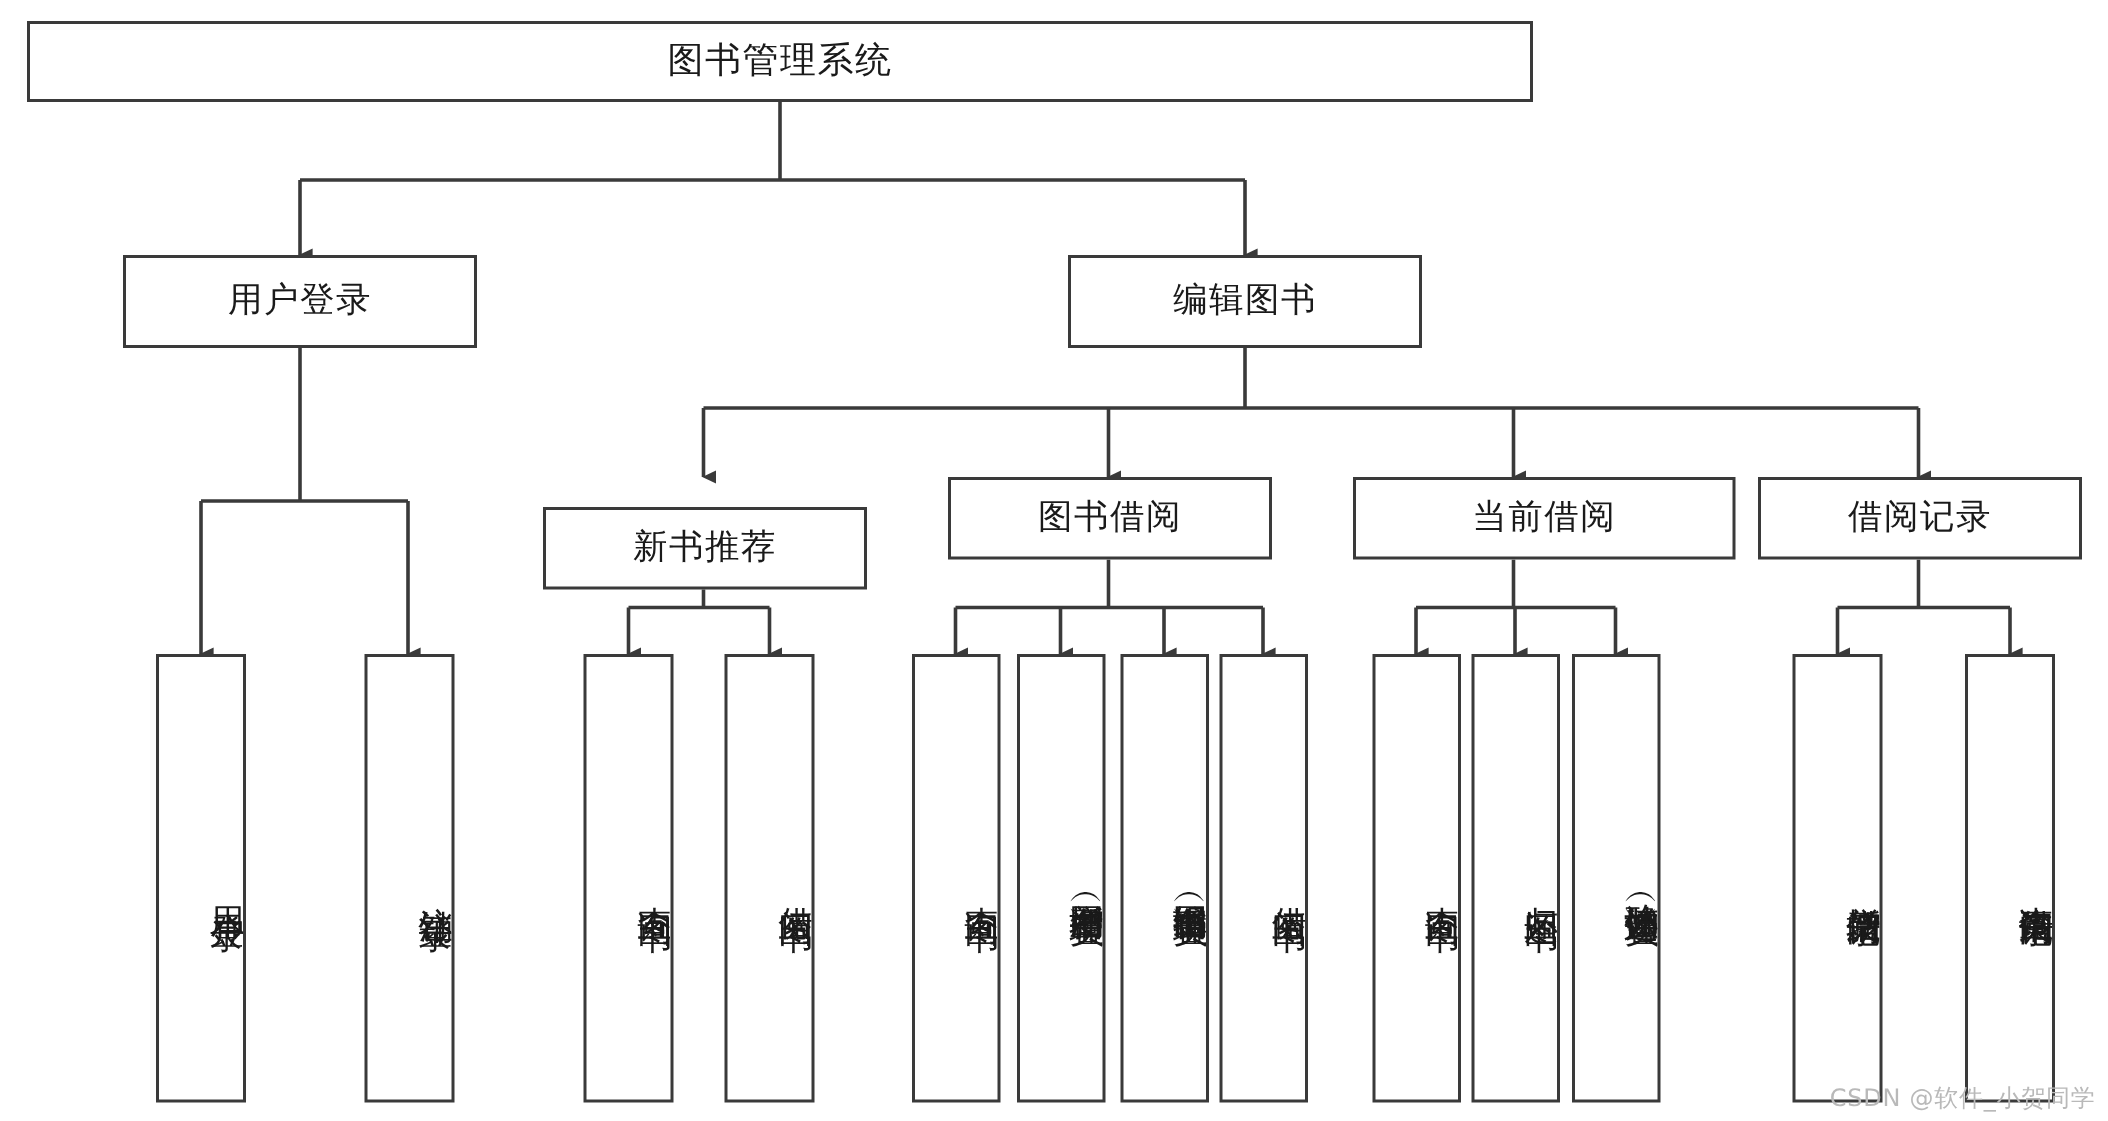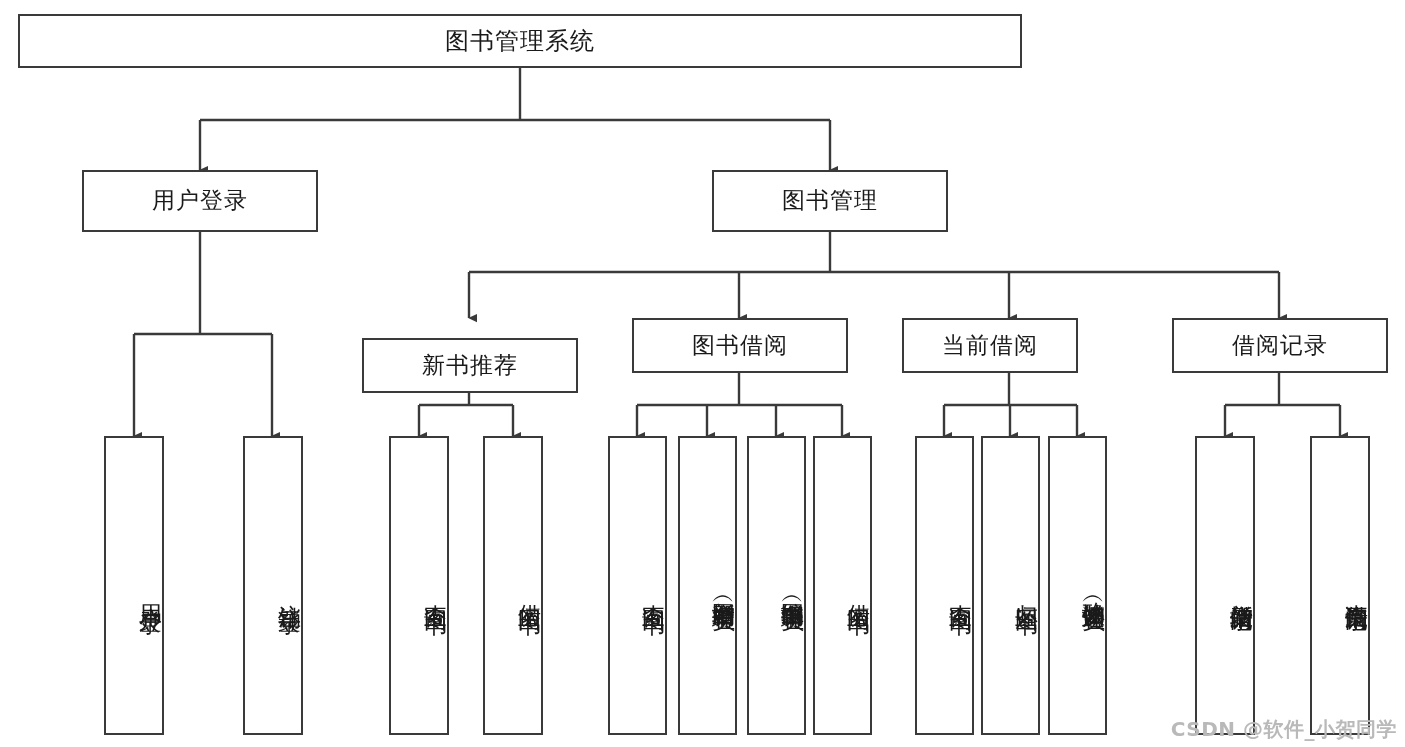--- a/index.html
+++ b/index.html
@@ -64,25 +64,24 @@
     stroke-width: 2.4;
     fill: none;
   }
   .arrowhead {
     fill: #3a3a3a;
   }
   .watermark {
     position: absolute;
     right: 8px;
     bottom: 4px;
-    font-size: 20px;
+    font-size: 16px;
     color: #b9b9b9;
     white-space: nowrap;
     letter-spacing: 0.5px;
-    font-weight: bold;
   }
 </style>
 </head>
 <body>
 
 <div id="canvas">
 
   <svg class="links" viewBox="0 0 1405 747">
     <defs>
       <marker id="arr" markerWidth="10" markerHeight="10" refX="4.6" refY="8.4" orient="auto" markerUnits="userSpaceOnUse">
@@ -132,30 +131,30 @@
   </svg>
 
   <div class="node node-h node-root" style="left:18px; top:14px; width:1004px; height:54px;font-family:Liberation Serif, serif;">
     <span>图书管理系统</span>
   </div>
 
   <div class="node node-h" style="left:82px; top:170px; width:236px; height:62px;">
     <span>用户登录</span>
   </div>
   <div class="node node-h" style="left:712px; top:170px; width:236px; height:62px;">
-    <span>图书管理</span>
+    <span>编辑图书</span>
   </div>
 
   <div class="node node-h" style="left:362px; top:318px; width:216px; height:55px;margin-top:20px;">
     <span>新书推荐</span>
   </div>
   <div class="node node-h" style="left:632px; top:318px; width:216px; height:55px;text-align:center;">
     <span>图书借阅</span>
   </div>
-  <div class="node node-h" style="left:902px; top:318px; width:176px; height:55px;">
+  <div class="node node-h" style="left:902px; top:318px; width:255px; height:55px;">
     <span>当前借阅</span>
   </div>
   <div class="node node-h" style="left:1172px; top:318px; width:216px; height:55px;">
     <span>借阅记录</span>
   </div>
 
   <div class="node node-v" style="left:104px; top:436px; width:60px; height:299px;">
     <span>用户登录</span>
   </div>
   <div class="node node-v" style="left:243px; top:436px; width:60px; height:299px;">

